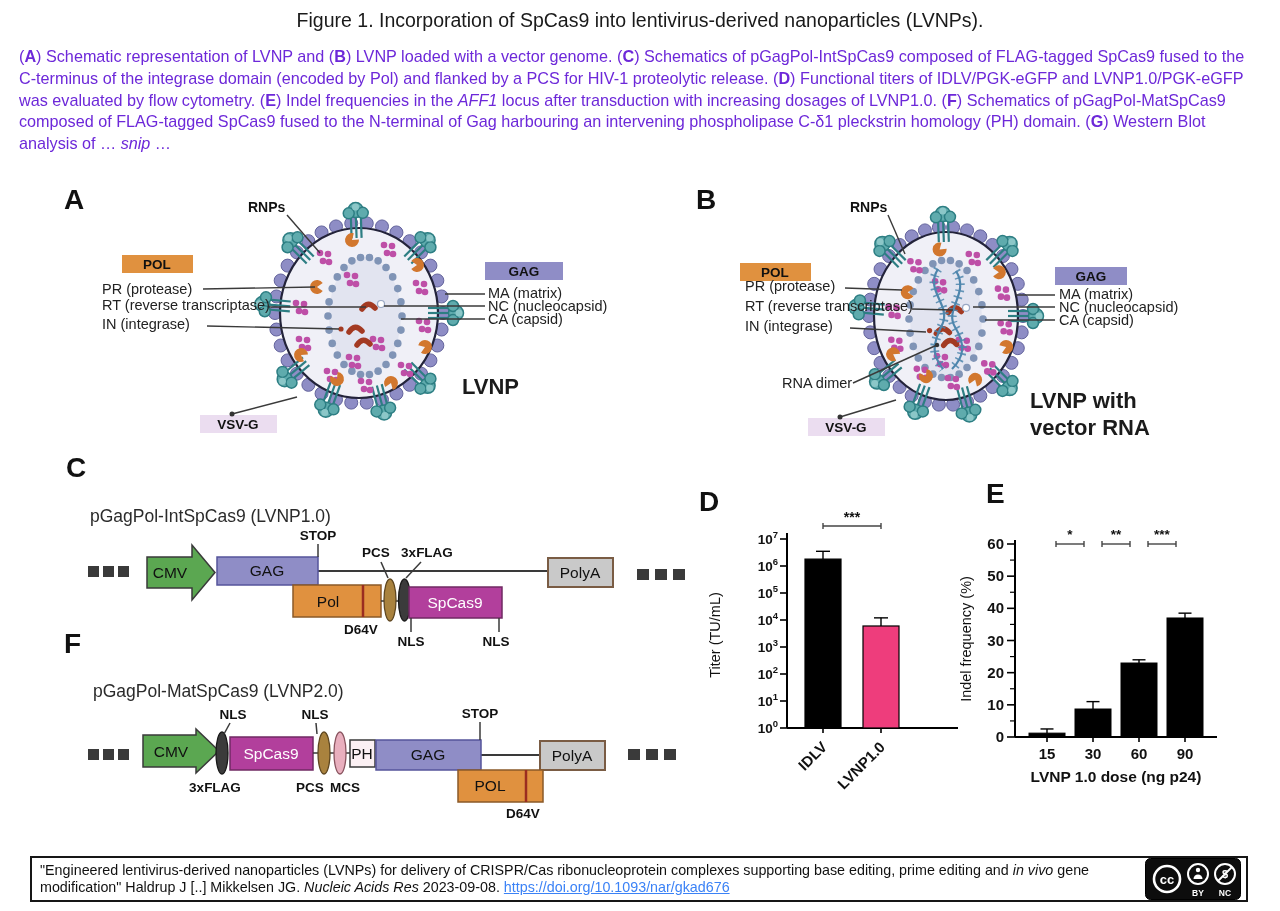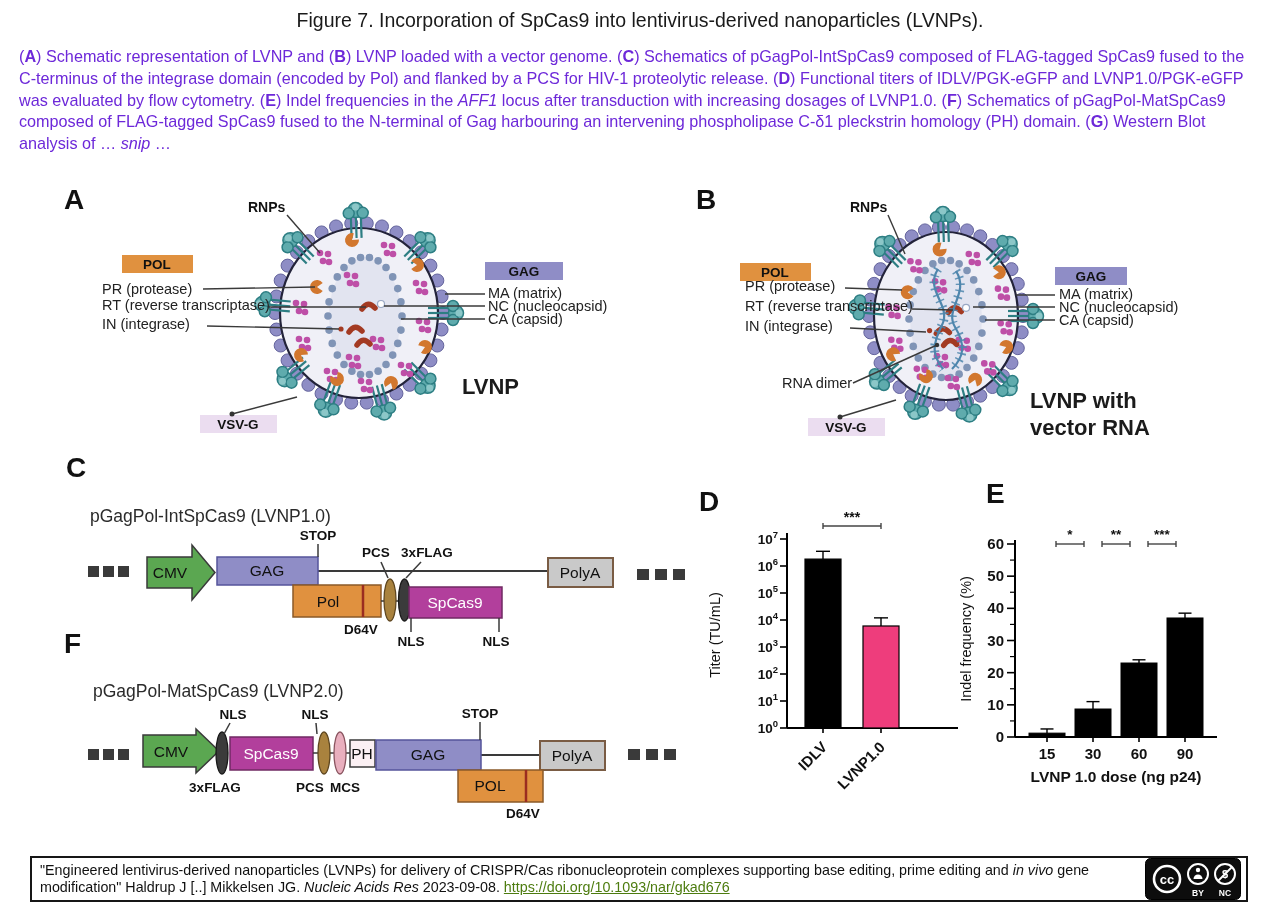--- a/index.html
+++ b/index.html
@@ -17,29 +17,29 @@
   .belem{font-size:15.5px;fill:#111;}
   .belemw{font-size:15.5px;fill:#fff;}
   .bigname{font-size:22px;font-weight:600;fill:#1b1b1b;}
   .lline{stroke:#3a3a3a;stroke-width:1.4;}
   .cline{stroke:#3a3a3a;stroke-width:2;}
   .thin{stroke:#3a3a3a;stroke-width:1.5;}
   .dash{fill:#3a3a3a;}
   .footer{position:absolute;left:30px;top:856px;width:1218px;height:46px;border:2px solid #161616;
           display:flex;align-items:center;box-sizing:border-box;background:#fff;}
   .cite{flex:1;padding:1px 8px;font-size:14.3px;line-height:17px;color:#111;}
-  .cite a{color:#4d7c0f;text-decoration:underline;cursor:pointer;}
+  .cite a{color:#3b82f6;text-decoration:underline;cursor:pointer;}
   .ccwrap{margin-right:5px;flex:0 0 auto;}
 </style>
 </head>
 <body>
 
 <div>
 
-  <div class="title">Figure 7. Incorporation of SpCas9 into lentivirus-derived nanoparticles (LVNPs).</div>
+  <div class="title">Figure 1. Incorporation of SpCas9 into lentivirus-derived nanoparticles (LVNPs).</div>
   <div class="caption"><span>(</span><span style="font-weight: bold;">A</span><span>) Schematic representation of LVNP and (</span><span style="font-weight: bold;">B</span><span>) LVNP loaded with a vector genome. (</span><span style="font-weight: bold;">C</span><span>) Schematics of pGagPol-IntSpCas9 composed of FLAG-tagged SpCas9 fused to the C-terminus of the integrase domain (encoded by Pol) and flanked by a PCS for HIV-1 proteolytic release. (</span><span style="font-weight: bold;">D</span><span>) Functional titers of IDLV/PGK-eGFP and LVNP1.0/PGK-eGFP was evaluated by flow cytometry. (</span><span style="font-weight: bold;">E</span><span>) Indel frequencies in the </span><span style="font-style: italic;">AFF1</span><span> locus after transduction with increasing dosages of LVNP1.0. (</span><span style="font-weight: bold;">F</span><span>) Schematics of pGagPol-MatSpCas9 composed of FLAG-tagged SpCas9 fused to the N-terminal of Gag harbouring an intervening phospholipase C-δ1 pleckstrin homology (PH) domain. (</span><span style="font-weight: bold;">G</span><span>) Western Blot analysis of … </span><span style="font-style: italic;">snip</span><span> …</span></div>
 
   <div class="plet" style="left:64px;top:184px">A</div>
   <div class="plet" style="left:696px;top:184px">B</div>
   <div class="plet" style="left:66px;top:452px">C</div>
   <div class="plet" style="left:699px;top:486px">D</div>
   <div class="plet" style="left:986px;top:478px">E</div>
   <div class="plet" style="left:64px;top:628px">F</div>
 
   <svg class="abs" style="left:60px;top:190px" width="620" height="258" viewBox="0 0 620 258">

